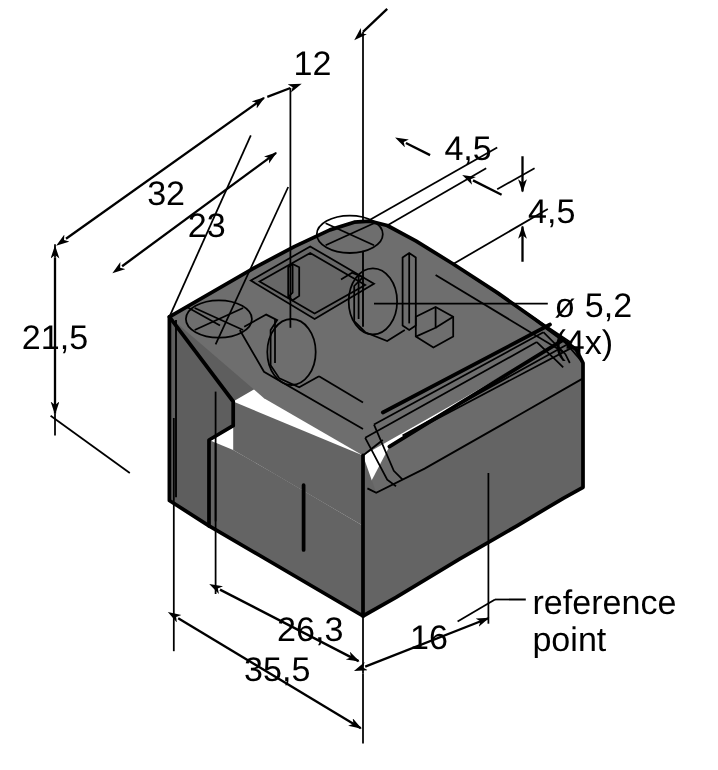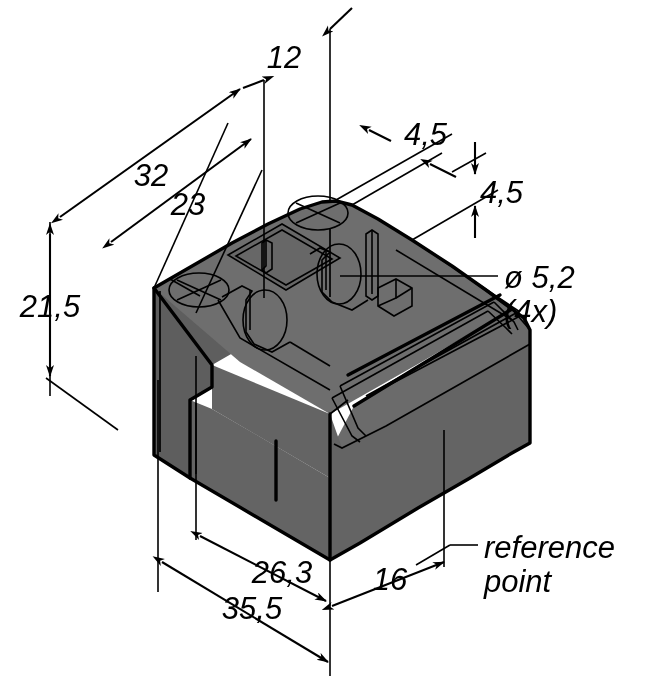--- a/index.html
+++ b/index.html
@@ -12,21 +12,20 @@
     width: 653px;
     height: 700px;
     overflow: hidden;
     font-family: "Liberation Sans", sans-serif;
   }
   #drawing-root {
     position: relative;
     width: 653px;
     height: 700px;
     background: #ffffff;
-    font-style: italic;
   }
   svg.drawing-canvas {
     position: absolute;
     left: 0;
     top: 0;
     width: 653px;
     height: 700px;
     display: block;
   }
   text.dim-label {

